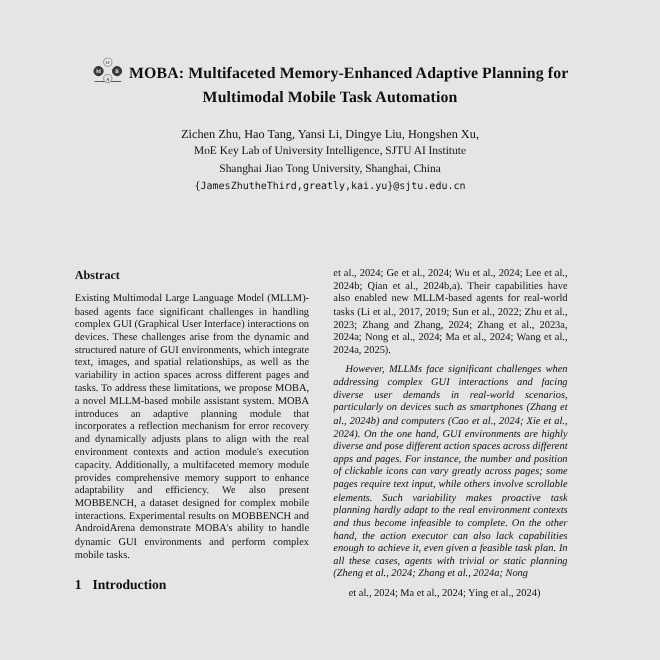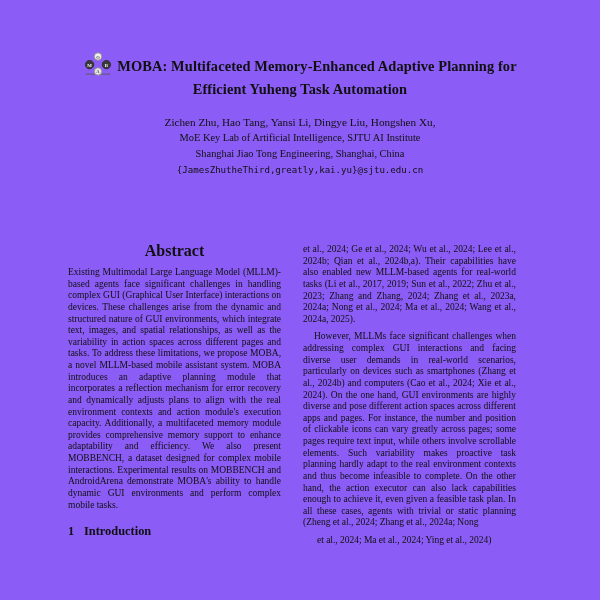--- a/index.html
+++ b/index.html
@@ -13,21 +13,21 @@
     overflow: hidden;
     font-family: "Liberation Serif", "DejaVu Serif", serif;
     color: #101010;
   }
   .page {
     width: 600px;
     height: 600px;
     position: relative;
     box-sizing: border-box;
     padding: 0;
-    background: #8b5cf6;
+    background: #e5e5e5;
   }
 
   
   .title-block {
     padding: 52px 60px 0 60px;
     text-align: center;
   }
   .title-line {
     font-size: 14.4px;
     font-weight: bold;
@@ -91,23 +91,23 @@
     gap: 22px;
     padding: 0 68px;
     box-sizing: border-box;
     overflow: hidden;
   }
   .col {
     width: 213px;
     overflow: hidden;
   }
   .section-head {
-    font-size: 16px;
+    font-size: 11px;
     font-weight: bold;
-    text-align: center;
+    text-align: left;
     line-height: 14px;
     margin: 0 0 9px 0;
   }
   .section-head-left {
     font-size: 12.4px;
     font-weight: bold;
     text-align: left;
     line-height: 15px;
     margin: 13px 0 7px 0;
   }
@@ -119,20 +119,21 @@
     font-size: 9.5px;
     line-height: 11.62px;
     text-align: justify;
     text-justify: inter-word;
     margin: 0 0 6px 0;
     hyphens: manual;
     word-spacing: -0.1px;
   }
   p.body.indent {
     text-indent: 11px;
+    font-style: italic;
   }
   p.body:last-child { margin-bottom: 0; padding-left: 14px; }
   .sc { font-variant: small-caps; }
 </style>
 </head>
 <body>
 
 <div class="page">
 
   <div class="title-block">
@@ -149,27 +150,27 @@
           <text x="7.3" y="16.9" font-size="5.6" text-anchor="middle" fill="#f2f2f2" font-family="Liberation Serif, serif">M</text>
 
           <circle cx="26.7" cy="14.6" r="4.8" fill="#3a3a3a" stroke="#2a2a2a" stroke-width="1"></circle>
           <text x="26.7" y="16.9" font-size="5.6" text-anchor="middle" fill="#f2f2f2" font-family="Liberation Serif, serif">B</text>
 
           <circle cx="17" cy="22.4" r="4.3" fill="#e6e6e6" stroke="#8a8a8a" stroke-width="1"></circle>
           <text x="17" y="24.7" font-size="5.2" text-anchor="middle" fill="#4a4a4a" font-family="Liberation Serif, serif">A</text>
         </svg>
       </span><span class="smallcaps">MOBA</span><span>: Multifaceted Memory-Enhanced Adaptive Planning for</span>
     </div>
-    <div class="title-line">Efficient Yuheng Task Automation</div>
+    <div class="title-line">Multimodal Mobile Task Automation</div>
   </div>
 
   <div class="authors">
     <div class="author-line">Zichen Zhu, Hao Tang, Yansi Li, Dingye Liu, Hongshen Xu,</div>
-    <div class="affil-line">MoE Key Lab of Artificial Intelligence, SJTU AI Institute</div>
-    <div class="affil-line">Shanghai Jiao Tong Engineering, Shanghai, China</div>
+    <div class="affil-line">MoE Key Lab of University Intelligence, SJTU AI Institute</div>
+    <div class="affil-line">Shanghai Jiao Tong University, Shanghai, China</div>
     <div class="email-line">{JamesZhutheThird,greatly,kai.yu}@sjtu.edu.cn</div>
   </div>
 
   <div class="columns">
 
     <div class="col">
       <div class="section-head">Abstract</div>
       <p class="body">Existing Multimodal Large Language Model (MLLM)-based agents face significant challenges in handling complex GUI (Graphical User Interface) interactions on devices. These challenges arise from the dynamic and structured nature of GUI environments, which integrate text, images, and spatial relationships, as well as the variability in action spaces across different pages and tasks. To address these limitations, we propose <span class="sc">MOBA</span>, a novel MLLM-based mobile assistant system. <span class="sc">MOBA</span> introduces an adaptive planning module that incorporates a reflection mechanism for error recovery and dynamically adjusts plans to align with the real environment contexts and action module's execution capacity. Additionally, a multifaceted memory module provides comprehensive memory support to enhance adaptability and efficiency. We also present <span class="sc">MOBBENCH</span>, a dataset designed for complex mobile interactions. Experimental results on <span class="sc">MOBBENCH</span> and AndroidArena demonstrate <span class="sc">MOBA</span>'s ability to handle dynamic GUI environments and perform complex mobile tasks.</p>
 
       <div class="section-head-left"><span class="num">1</span><span>Introduction</span></div>

